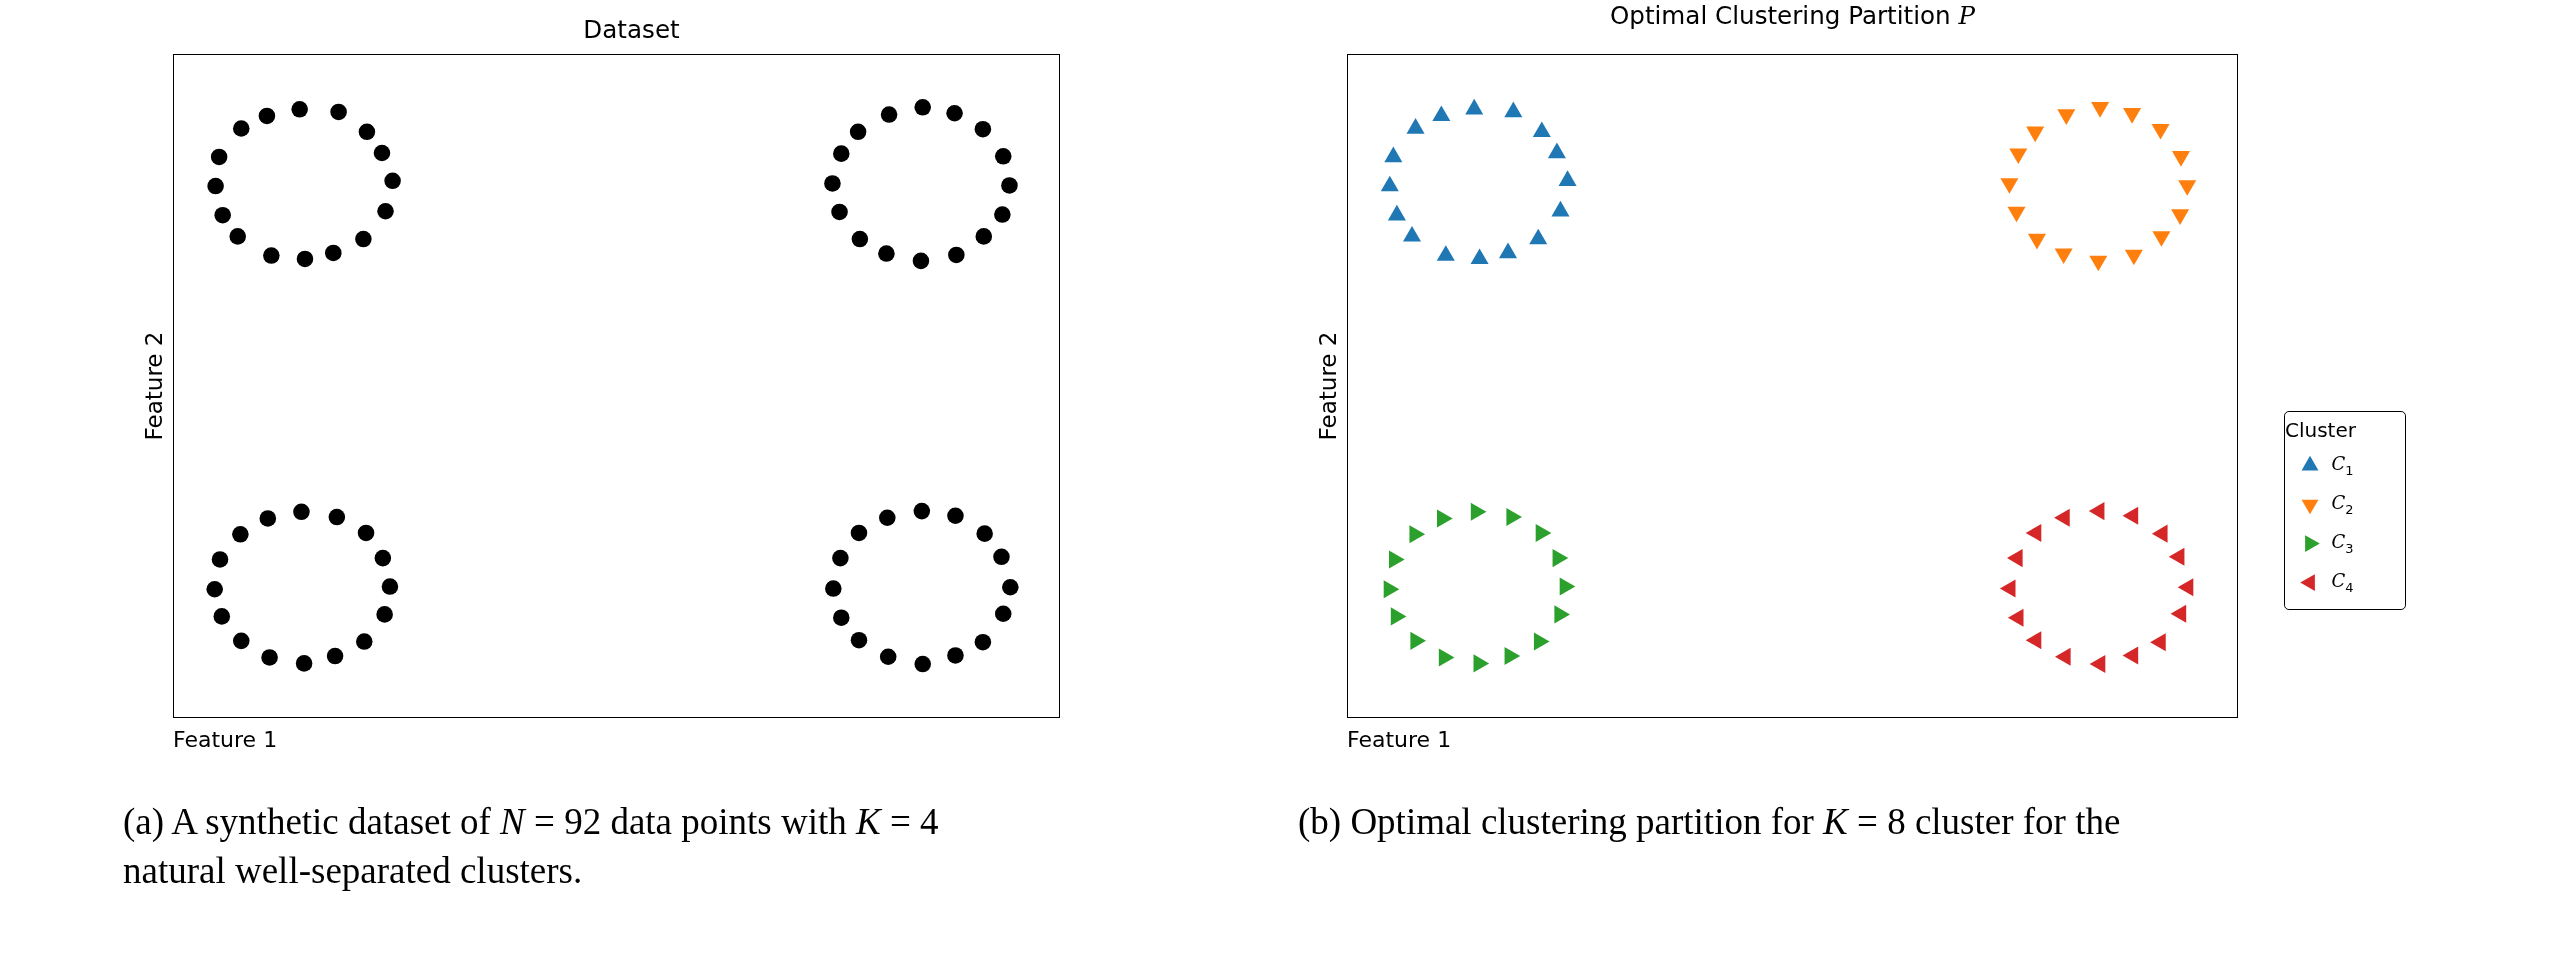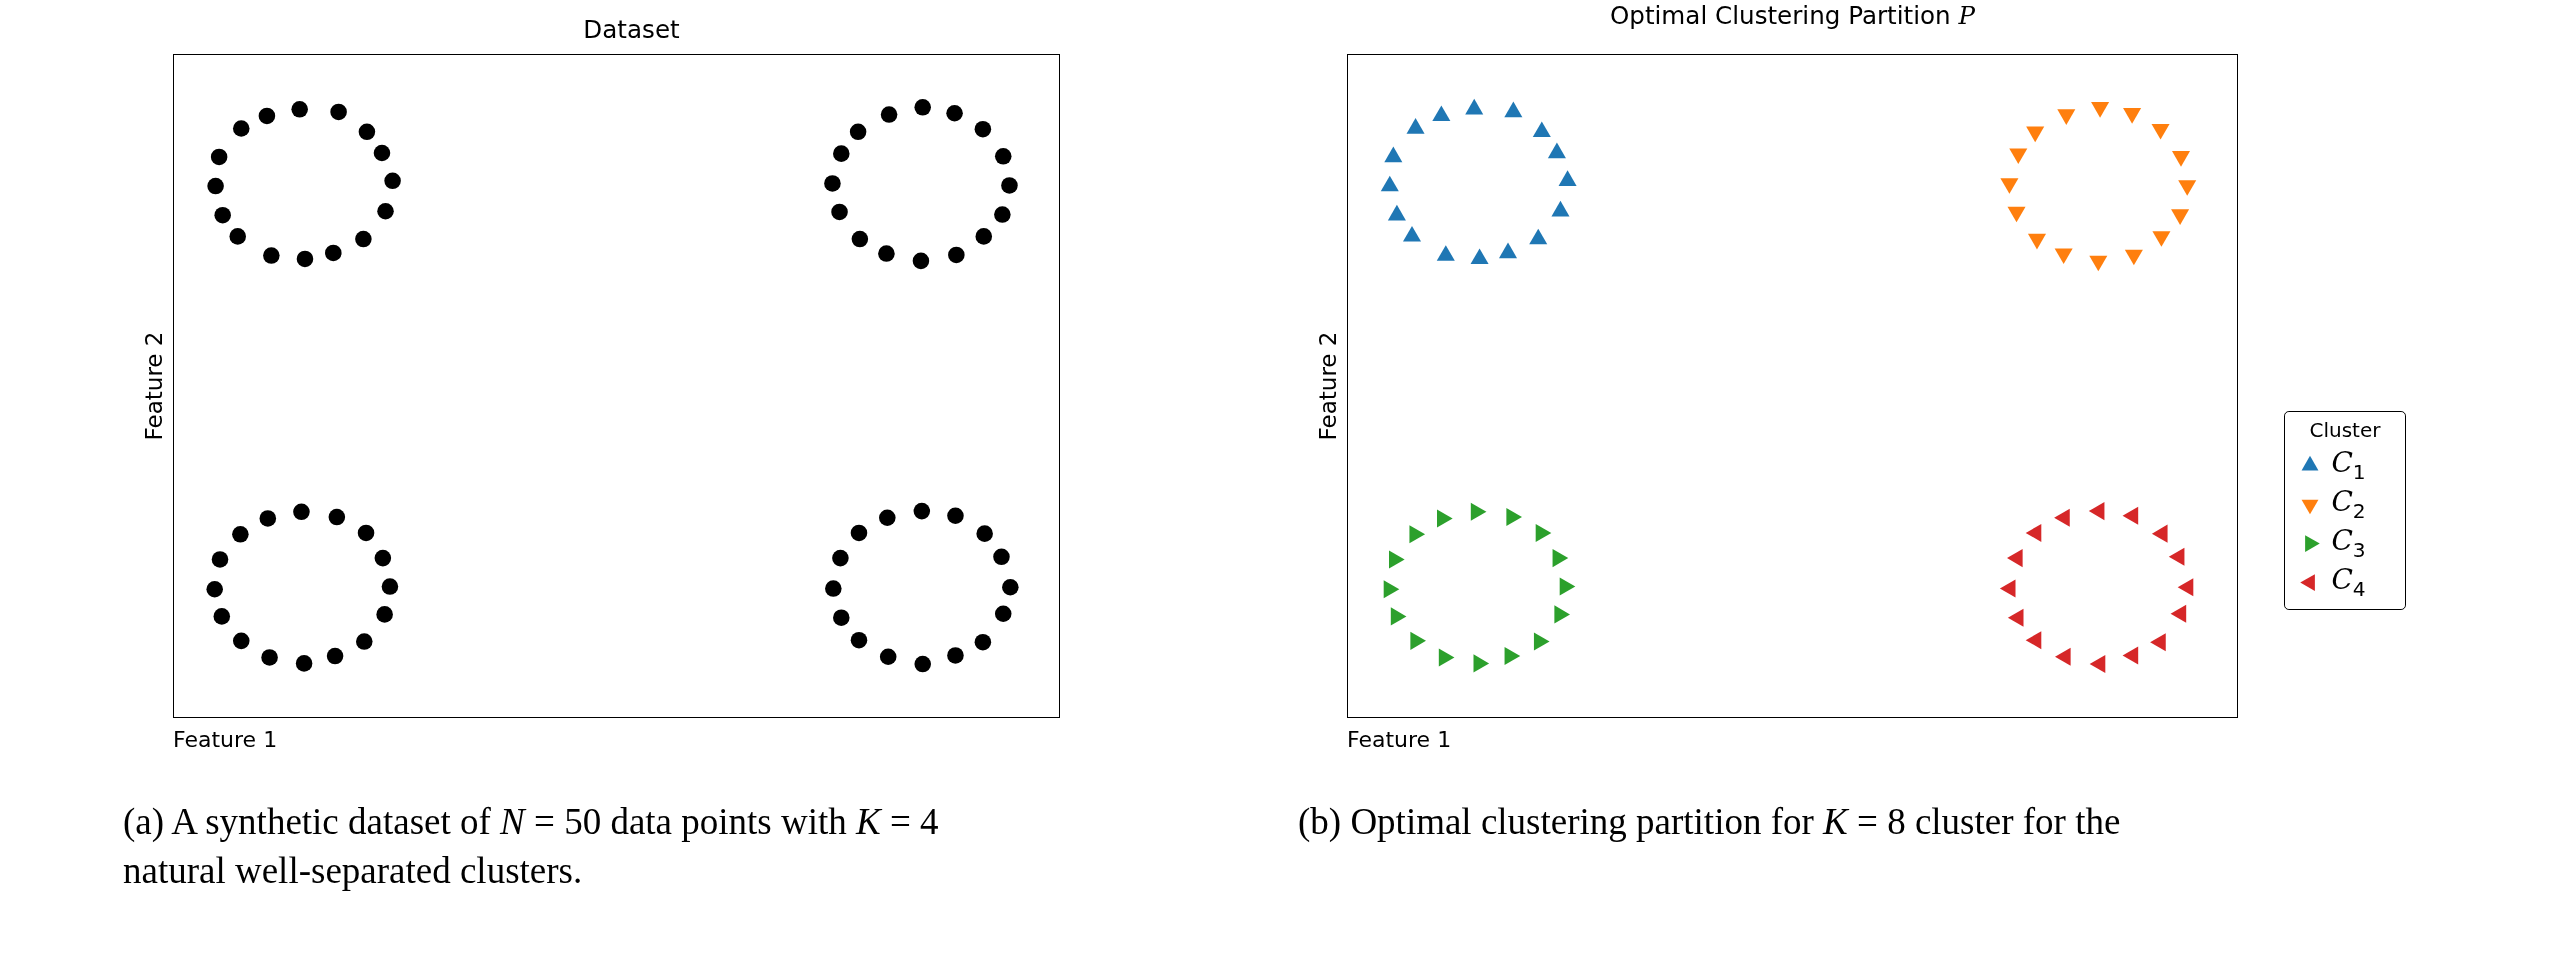--- a/index.html
+++ b/index.html
@@ -13,24 +13,24 @@
   .axes-box { position: absolute; border: 1.2px solid #000000; background: #ffffff; box-sizing: border-box; }
   .axes-box svg { display: block; width: 100%; height: 100%; }
   .axis-xlabel { position: absolute; text-align: left; font-size: 22px; }
   .axis-ylabel { position: absolute; font-size: 23px; white-space: nowrap;
                  transform: translate(-50%, -50%) rotate(-90deg); }
   .legend {
     position: absolute; left: 2284px; top: 411px; width: 122px;
     border: 1.2px solid #000000; border-radius: 4.9px; background: #ffffff;
     padding: 6.1px 0 7.4px 0; box-sizing: border-box;
   }
-  .legend-title { text-align: center; font-size: 20px; margin-bottom: 3.7px; }
+  .legend-title { text-align: left; font-size: 20px; margin-bottom: 3.7px; }
   .legend-row { display: flex; align-items: center; height: 39px; padding-left: 11px; }
   .legend-marker { width: 28px; height: 28px; flex: 0 0 28px; }
-  .legend-label { font-size: 28px; margin-left: 7.4px; }
+  .legend-label { font-size: 18px; margin-left: 7.4px; }
   .legend-label i { font-family: "DejaVu Serif", serif; font-style: italic; }
   .legend-label sub { font-size: 0.72em; }
   .caption {
     position: absolute; margin: 0;
     font-family: "Liberation Serif", serif; font-size: 37px; line-height: 1.33;
   }
   .math { font-style: italic; font-family: "Liberation Serif", serif; }
   .cal { font-style: italic; font-family: "DejaVu Serif", serif; }
 </style>
 </head>
@@ -203,15 +203,15 @@
       </div>
       <div class="legend-row">
         <svg viewBox="0 0 46 46" class="legend-marker">
           <polygon points="7,24 31,37.856 31,10.144" fill="#d62728"></polygon>
         </svg>
         <span class="legend-label"><i>C</i><sub>4</sub></span>
       </div>
     </div>
 </div>
 
-<p class="caption" id="caption-a" style="left:123px; top:797px; width:1216px;"><span>(a) A synthetic dataset of </span><span class="math">N</span><span> = 50 data points with </span><span class="math">K</span><span> = 4</span><br><span>natural well-separated clusters.</span></p>
+<p class="caption" id="caption-a" style="left:123px; top:797px; width:1216px;"><span>(a) A synthetic dataset of </span><span class="math">N</span><span> = 92 data points with </span><span class="math">K</span><span> = 4</span><br><span>natural well-separated clusters.</span></p>
 <p class="caption" id="caption-b" style="left:1298px; top:797px; width:1228px;"><span>(b) Optimal clustering partition for </span><span class="math">K</span><span> = 8 cluster for the</span><br></p>
 
 
 </body></html>

